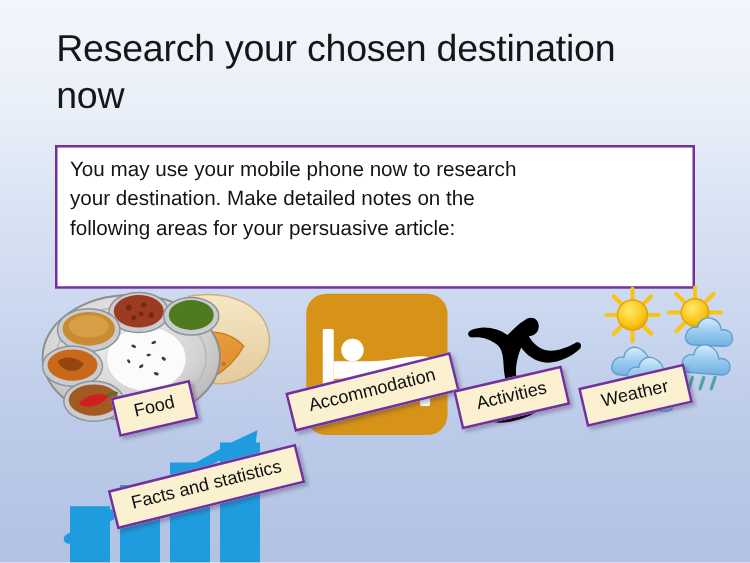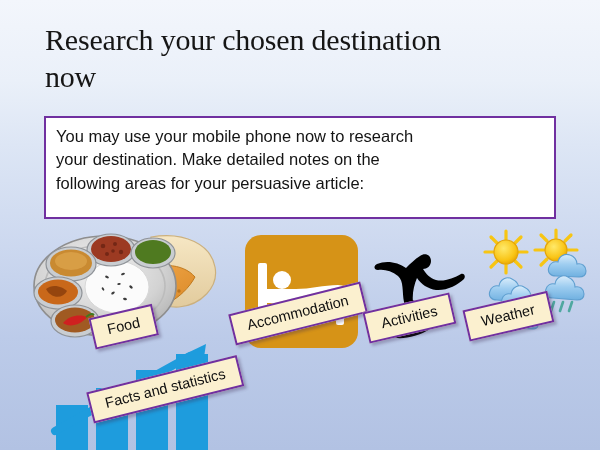--- a/index.html
+++ b/index.html
@@ -8,28 +8,28 @@
     font-family:"Liberation Sans", sans-serif;
     background:linear-gradient(to bottom, #f3f6fc 0%, #eaf0f9 18%, #dde6f5 32%, #ccd8ef 55%, #bccbe9 75%, #b2c2e3 100%);
     position:relative;
   }
   .slide{position:absolute;inset:0;}
 
   
   .title{
     position:absolute;left:45px;top:22px;width:520px;
     font-size:30px;line-height:1.23;color:#161616;
-    font-family:Liberation Serif, serif;
+    font-family:Liberation Sans, sans-serif;
     letter-spacing:-0.2px;font-weight:400;
     white-space:pre-line;
   }
 
   
   .bodybox{
-    position:absolute;left:44px;top:116px;width:512px;height:103px;
+    position:absolute;left:44px;top:116px;width:512px;height:115px;
     background:#ffffff;border:2.5px solid #7030a0;
     box-sizing:border-box;
   }
   .bodybox .txt{
     padding:7px 10px 0 10px;
     font-size:16.5px;line-height:1.42;color:#141414;
     white-space:pre-line;
   }
 
   

